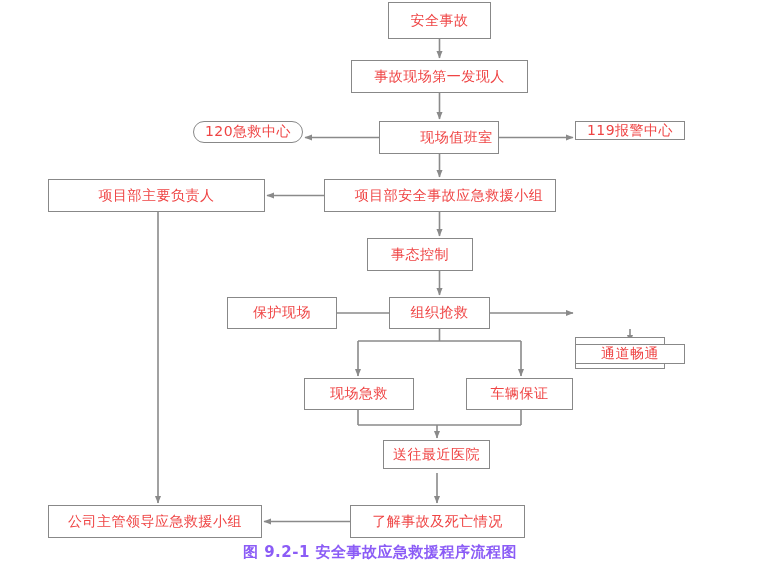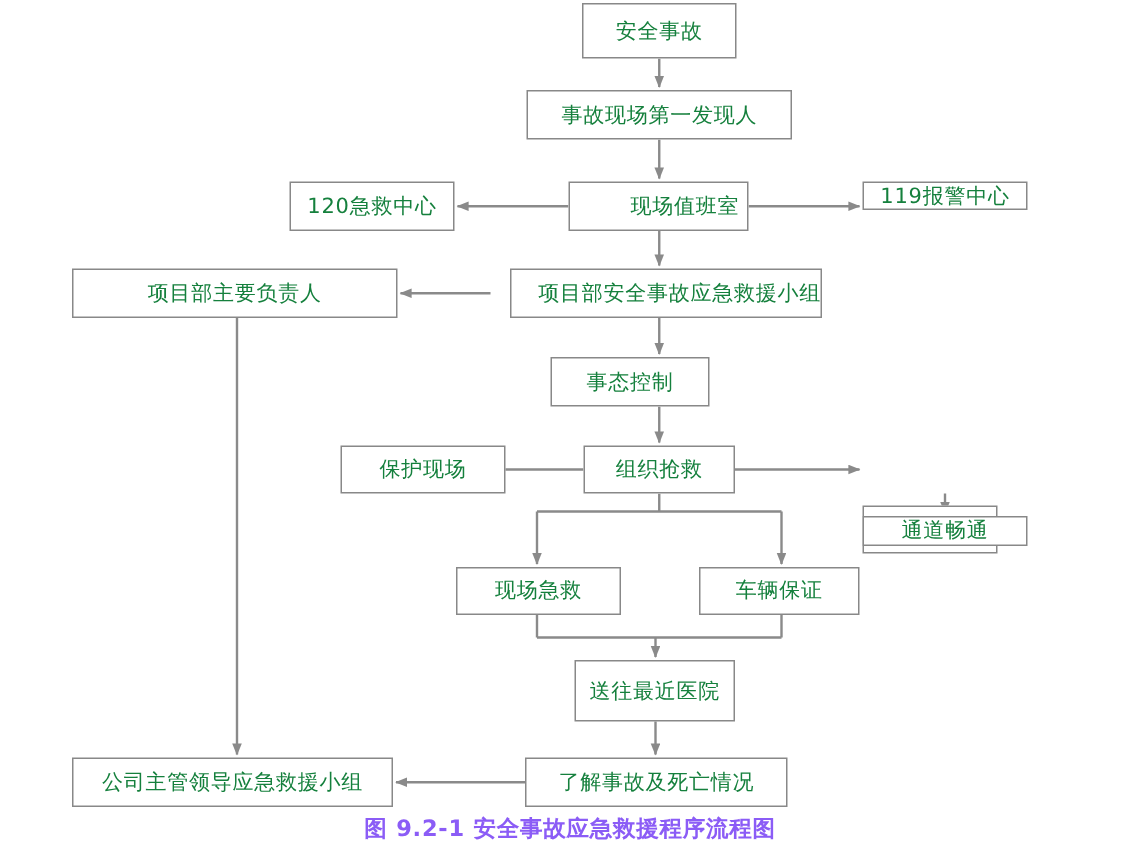--- a/index.html
+++ b/index.html
@@ -10,21 +10,21 @@
     overflow:hidden;
   }
   #stage{position:relative;width:760px;height:570px;}
   svg#wires{position:absolute;left:0;top:0;width:760px;height:570px;}
 
   .node{
     position:absolute;
     box-sizing:border-box;
     border:1px solid #888888;
     background:#ffffff;
-    color:#15803d;
+    color:#ef4444;
     display:flex;
     align-items:center;
     justify-content:center;
     font-size:14px;
     letter-spacing:.5px;
     white-space:nowrap;
     z-index:2;
   }
   .caption{
     position:absolute;
@@ -91,29 +91,29 @@
   </div>
 
   <div class="node" style="left:351px;top:60px;width:177px;height:33px;">
     <span>事故现场第一发现人</span>
   </div>
 
   <div class="node" style="left:379px;top:121px;width:120px;height:33px;padding-left:35px;">
     <span>现场值班室</span>
   </div>
 
-  <div class="node" style="left:193px;top:121px;width:110px;height:33px;">
+  <div class="node" style="left:193px;top:121px;width:110px;height:22px;border-radius:14px;">
     <span>120急救中心</span>
   </div>
 
   <div class="node" style="left:575px;top:121px;width:110px;height:19px;">
     <span>119报警中心</span>
   </div>
 
-  <div class="node" style="left:340px;top:179px;width:208px;height:33px;padding-left:18px;">
+  <div class="node" style="left:324px;top:179px;width:232px;height:33px;padding-left:18px;">
     <span>项目部安全事故应急救援小组</span>
   </div>
 
   <div class="node" style="left:48px;top:179px;width:217px;height:33px;">
     <span>项目部主要负责人</span>
   </div>
 
   <div class="node" style="left:367px;top:238px;width:106px;height:33px;">
     <span>事态控制</span>
   </div>
@@ -135,21 +135,21 @@
   </div>
 
   <div class="node" style="left:304px;top:378px;width:110px;height:32px;">
     <span>现场急救</span>
   </div>
 
   <div class="node" style="left:466px;top:378px;width:107px;height:32px;">
     <span>车辆保证</span>
   </div>
 
-  <div class="node" style="left:383px;top:440px;width:107px;height:41px;">
+  <div class="node" style="left:383px;top:440px;width:107px;height:29px;">
     <span>送往最近医院</span>
   </div>
 
   <div class="node" style="left:350px;top:505px;width:175px;height:33px;">
     <span>了解事故及死亡情况</span>
   </div>
 
   <div class="node" style="left:48px;top:505px;width:214px;height:33px;">
     <span>公司主管领导应急救援小组</span>
   </div>

